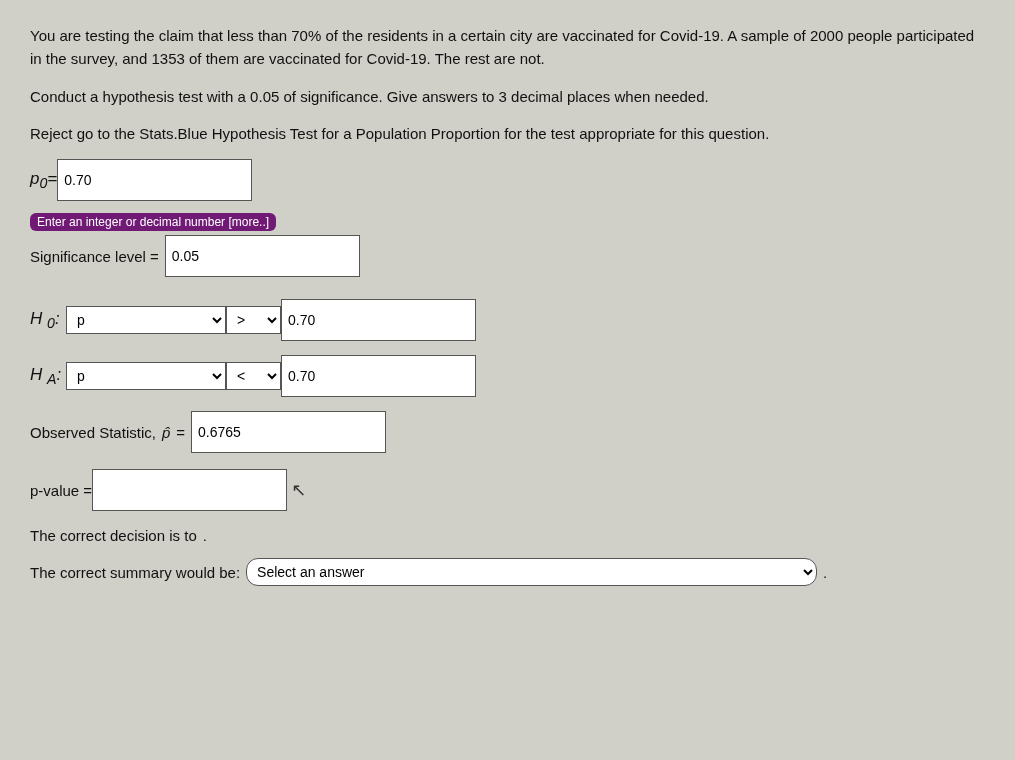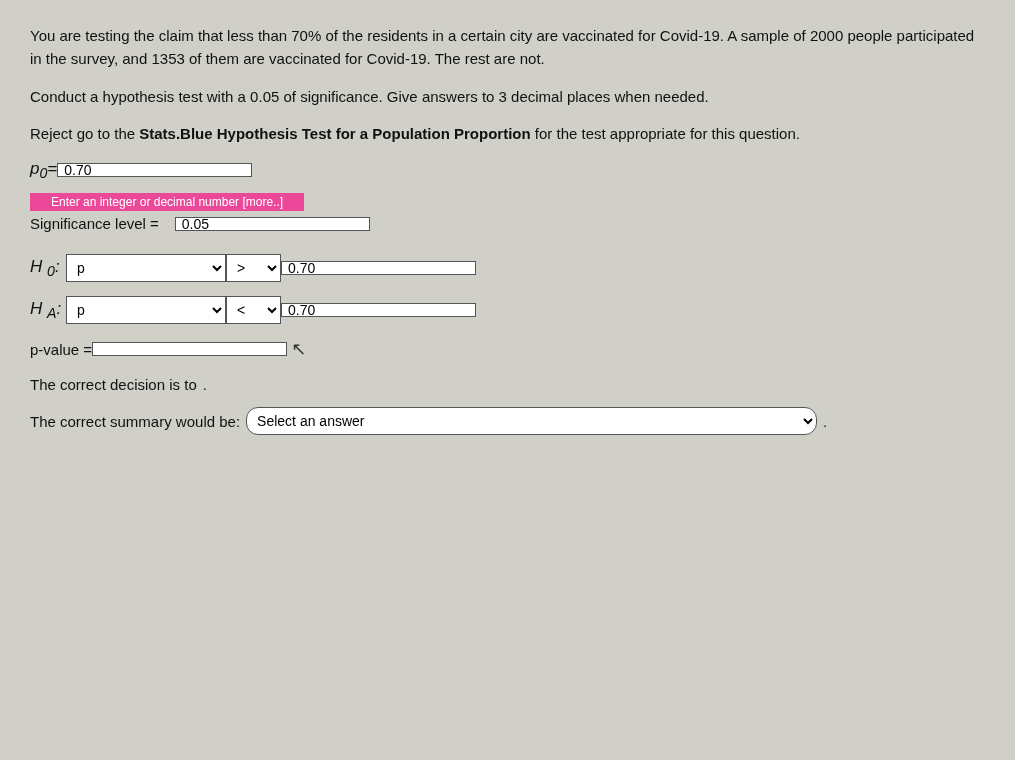--- a/index.html
+++ b/index.html
@@ -12,58 +12,58 @@
       min-height: 760px;
       width: 1015px;
     }
     .content {
       max-width: 960px;
     }
     p {
       margin-bottom: 14px;
       line-height: 1.55;
     }
-    .bold { font-weight: bold; }
+    .bold { font-weight: normal; }
     .field-row {
       display: flex;
       align-items: center;
       margin-bottom: 10px;
       flex-wrap: wrap;
     }
     .field-label {
       font-size: 15px;
     }
     .field-label-math {
       font-style: italic;
       font-size: 17px;
     }
     input[type="text"] {
       border: 1px solid #555;
       background: #fff;
       padding: 3px 6px;
       font-size: 14px;
-      height: 14px;
+      height: 42px;
       min-width: 70px;
     }
     input[type="text"].wide {
       min-width: 100px;
     }
     .tooltip-box {
-      background: #ec4899;
+      background: #701a75;
       color: #fff;
       font-size: 12px;
-      padding: 2px 21px;
-      border-radius: 0;
+      padding: 2px 7px;
+      border-radius: 6px;
       margin-top: 2px;
       display: inline-block;
     }
     .sig-row {
       display: flex;
       align-items: center;
-      gap: 16px;
+      gap: 6px;
       margin-bottom: 22px;
     }
     .section-question {
       margin-bottom: 16px;
       line-height: 1.5;
     }
     .hypothesis-row {
       display: flex;
       align-items: center;
       margin-bottom: 14px;
@@ -191,20 +191,26 @@
       <option>&lt;</option>
       <option>=</option>
       <option>≠</option>
       <option>&gt;</option>
       <option>≥</option>
       <option>≤</option>
     </select>
     <input type="text" value="0.70" style="">
   </div>
 
+  <div class="observed-row">
+    <span>Observed Statistic,</span>
+    <span style="font-style:italic;">p̂</span>
+    <span>=</span>
+    <input type="text" value="0.6765" style="">
+  </div>
 
   <div class="pvalue-row">
     <span>p-value =</span>
     <input type="text" value="" style="min-width: 80px;">
     <span class="cursor-arrow">↖</span>
   </div>
 
   <div class="decision-row">
     <span>The correct decision is to</span>
     <span>.</span>

